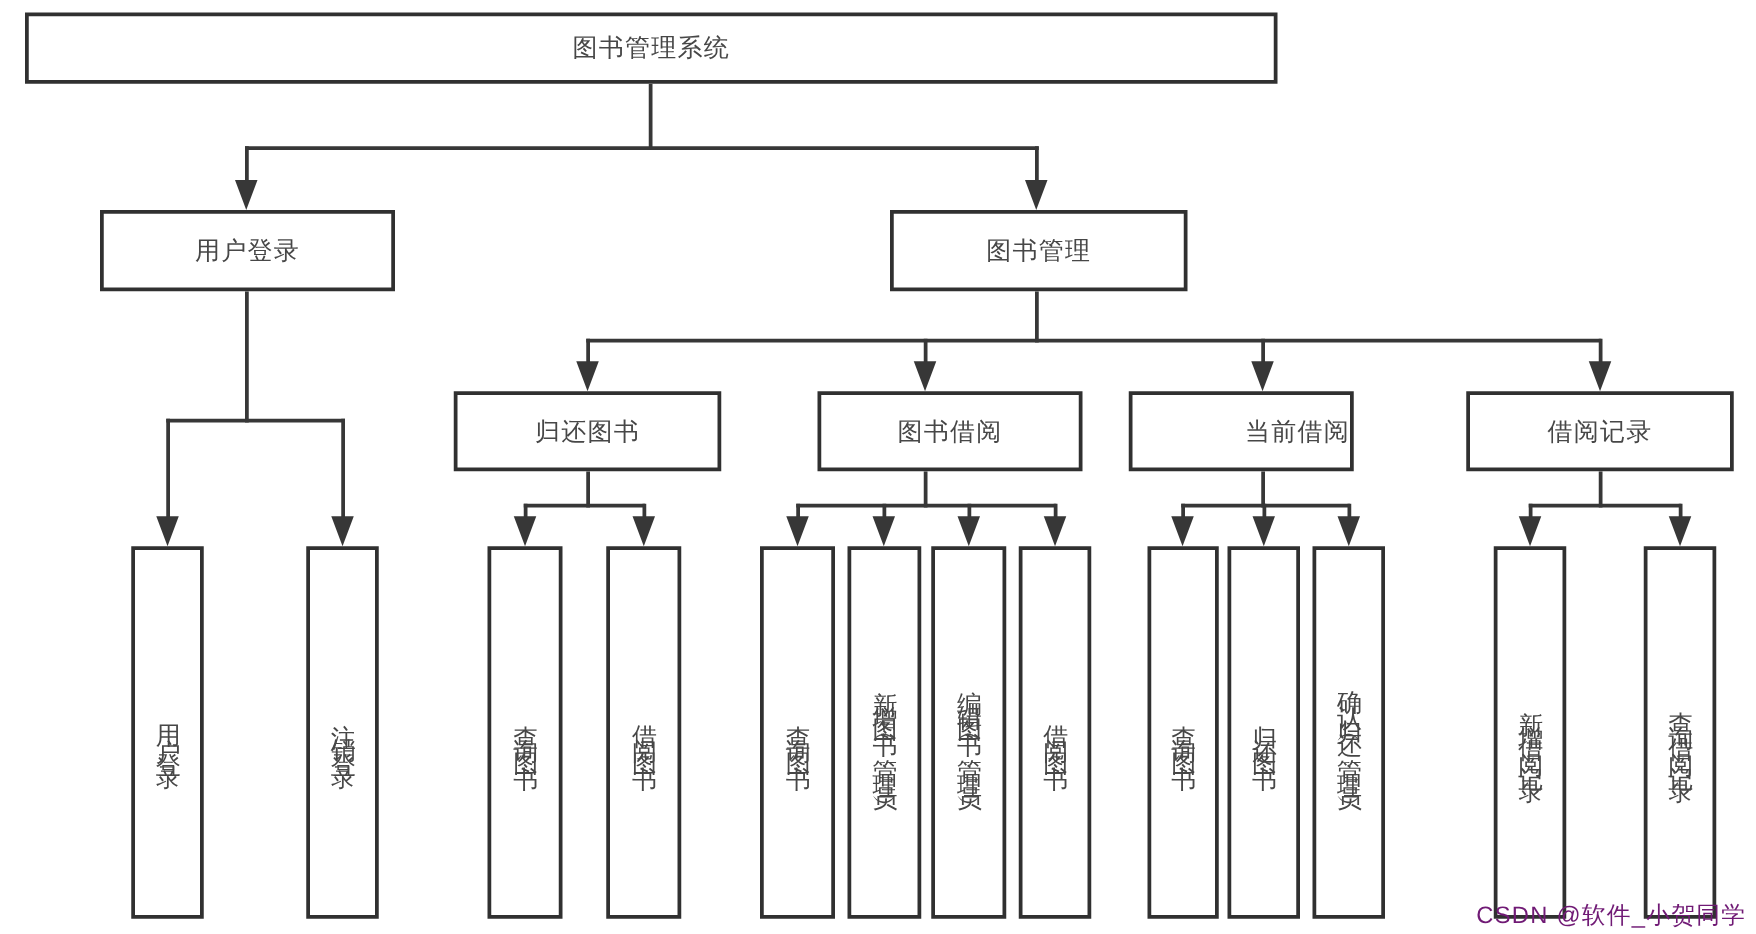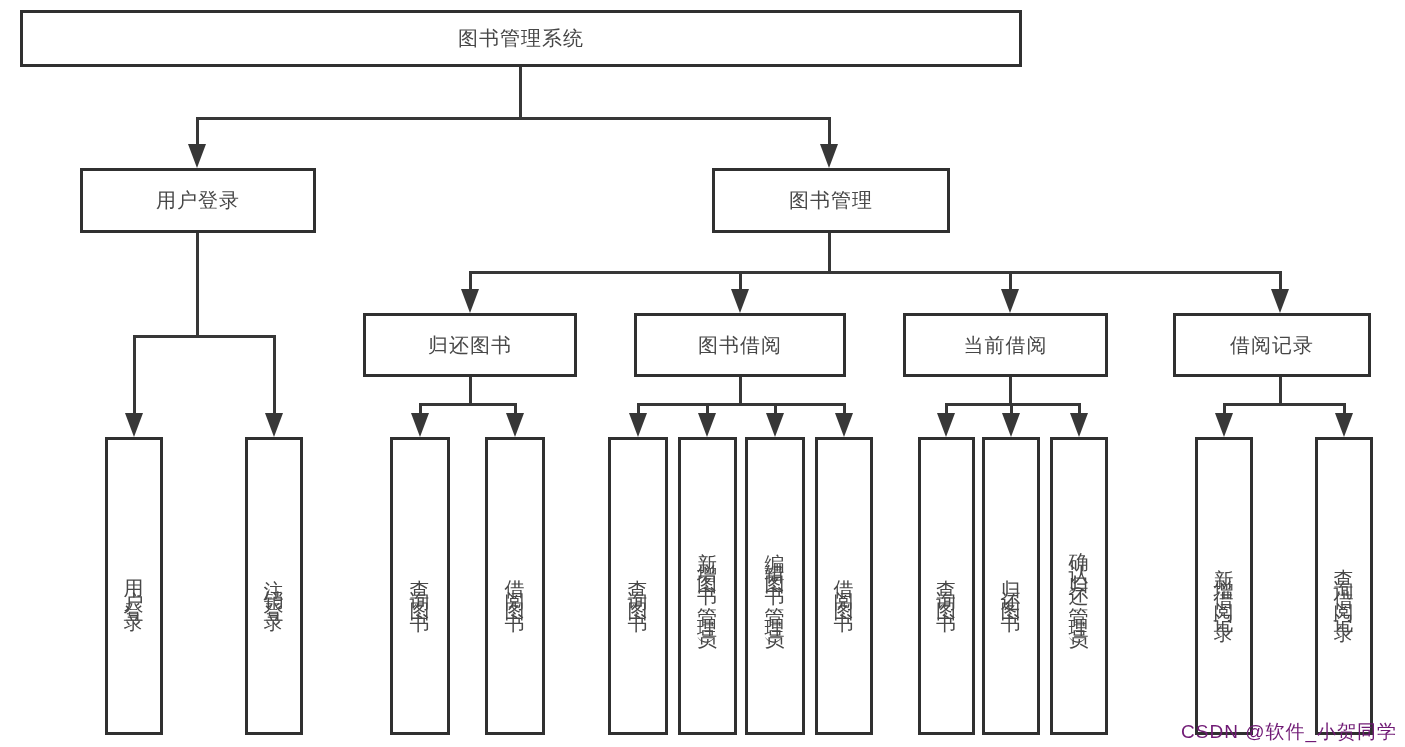--- a/index.html
+++ b/index.html
@@ -123,27 +123,27 @@
   <div class="box" style="left:80px; top:168px; width:236px; height:65px;">
     <span>用户登录</span>
   </div>
   <div class="box" style="left:712px; top:168px; width:238px; height:65px;">
     <span>图书管理</span>
   </div>
 
   <div class="box" style="left:363px; top:313px; width:214px; height:64px;">
     <span>归还图书</span>
   </div>
-  <div class="box" style="left:634px; top:313px; width:212px; height:64px;font-family:Liberation Mono, monospace;">
+  <div class="box" style="left:654px; top:313px; width:212px; height:64px;font-family:Liberation Mono, monospace;">
     <span>图书借阅</span>
   </div>
-  <div class="box" style="left:903px; top:313px; width:205px; height:64px;">
+  <div class="box" style="left:903px; top:313px; width:180px; height:64px;justify-content:flex-end;">
     <span>当前借阅</span>
   </div>
-  <div class="box" style="left:1173px; top:313px; width:198px; height:64px;">
+  <div class="box" style="left:1173px; top:313px; width:214px; height:64px;">
     <span>借阅记录</span>
   </div>
 
   <div class="box box-v" style="left:105px; top:437px; width:58px; height:298px;">
     <span>用户登录</span>
   </div>
   <div class="box box-v" style="left:245px; top:437px; width:58px; height:298px;">
     <span>注销登录</span>
   </div>
 

